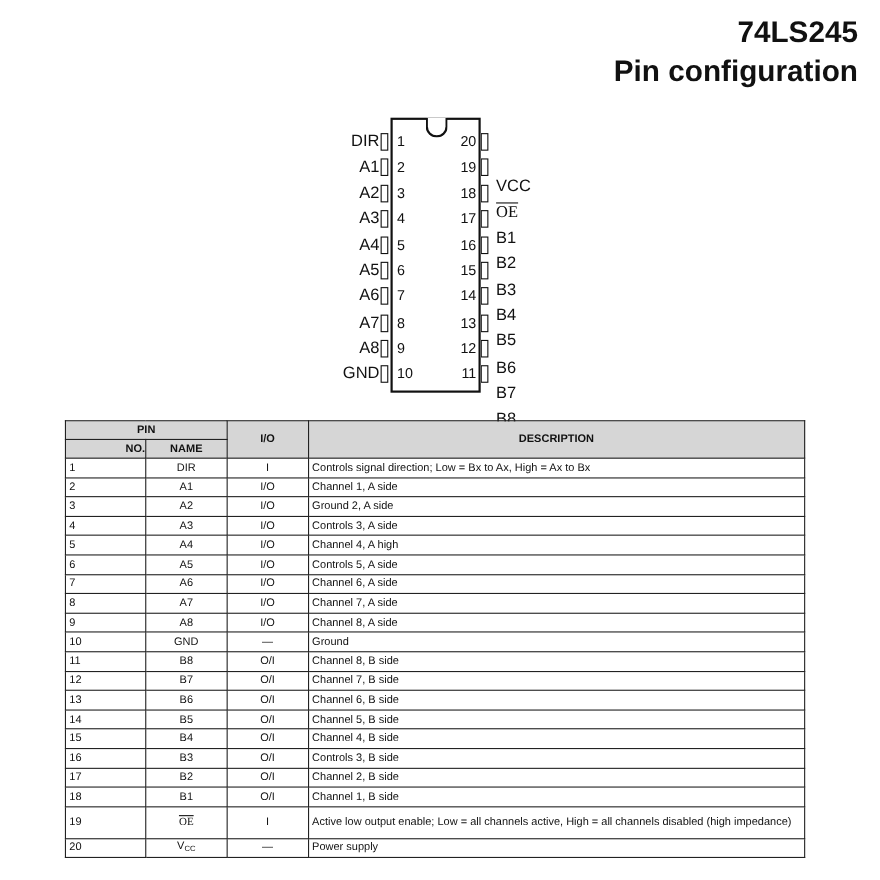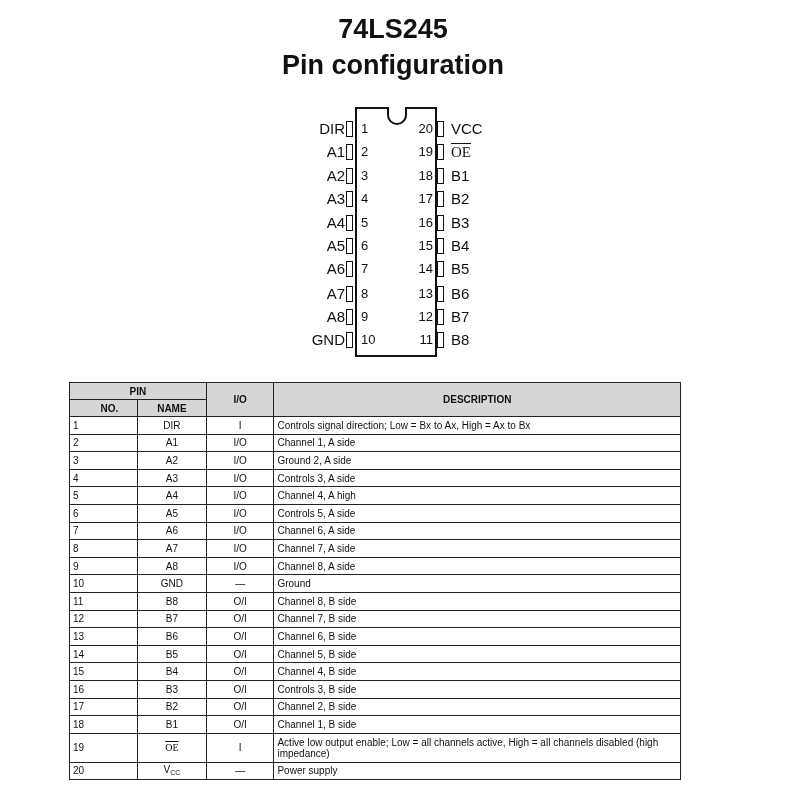--- a/index.html
+++ b/index.html
@@ -1,20 +1,20 @@
 <!DOCTYPE html>
 <html><head>
 <meta charset="utf-8">
 <style>
   * { box-sizing: border-box; margin: 0; padding: 0; }
   html, body { width: 800px; height: 800px; background: #ffffff; overflow: hidden; }
   body { position: relative; font-family: "Liberation Sans", sans-serif; color: #111; }
 
   .title {
-    position: absolute; left: 0; width: 780px; text-align: center;
+    position: absolute; left: 0; width: 780px; text-align: right;
     font-weight: bold; font-family: "Liberation Sans", sans-serif; color: #111; padding-left: 6px;
   }
   .title.part { top: 14px; font-size: 27px; }
   .title.sub { top: 50px; font-size: 27px; }
 
   
   .chip {
     position: absolute; left: 355px; top: 107px; width: 82px; height: 250px;
     border: 2px solid #111; background: #fff;
   }
@@ -22,42 +22,42 @@
     position: absolute; left: 30px; top: -2px; width: 20px; height: 18px;
     border: 2px solid #111; border-top: none; border-radius: 0 0 10px 10px; background: #fff;
   }
   .pin-row { position: absolute; height: 20px; }
   .pin-row.left { left: 0; width: 375px; }
   .pin-row.right { left: 415px; width: 100px; }
   .pin-label {
     position: absolute; top: 0; font-size: 15px; line-height: 20px; color: #111;
   }
   .pin-row.left .pin-label { right: 30px; text-align: right; }
-  .pin-row.right .pin-label { left: 36px; }
+  .pin-row.right .pin-label { left: 36px; margin-top: 41px; }
   .pin-lead {
     position: absolute; top: 2px; width: 7px; height: 16px; border: 1.5px solid #111; background: #fff;
   }
   .pin-row.left .pin-lead { left: 346px; }
   .pin-row.right .pin-lead { left: 22px; }
   .pin-num { position: absolute; top: 0; font-size: 13px; line-height: 20px; color: #111; }
   .pin-row.left .pin-num { left: 361px; }
   .pin-row.right .pin-num { right: 82px; text-align: right; }
   .ovl { text-decoration: overline; font-family: Liberation Serif, serif; }
 
   
   table.pins {
-    position: absolute; left: 69px; top: 382px; width: 612px;
+    position: absolute; left: 59px; top: 382px; width: 673px;
     border-collapse: collapse; font-size: 10px; color: #111;
   }
   table.pins th, table.pins td { border: 1px solid #222; }
   table.pins th {
     background: #d6d6d6; font-weight: bold; font-size: 10px; height: 17px;
   }
   table.pins th.center { text-align: center; }
-  table.pins th.left { text-align: center; padding-left: 12px; }
+  table.pins th.left { text-align: right; padding-left: 12px; }
   table.pins td { height: 17.6px; padding: 0 3px; line-height: 11px; }
   table.pins td.c { text-align: center; }
   table.pins tr.tall td { height: 29px; }
   .col-no { width: 73px; } .col-name { width: 74px; } .col-io { width: 74px; } .col-desc { width: 452px; }
   .sub-s { font-size: 7px; vertical-align: -2px; }
 </style>
 </head>
 <body>
 
 <div class="title part">74LS245</div>

